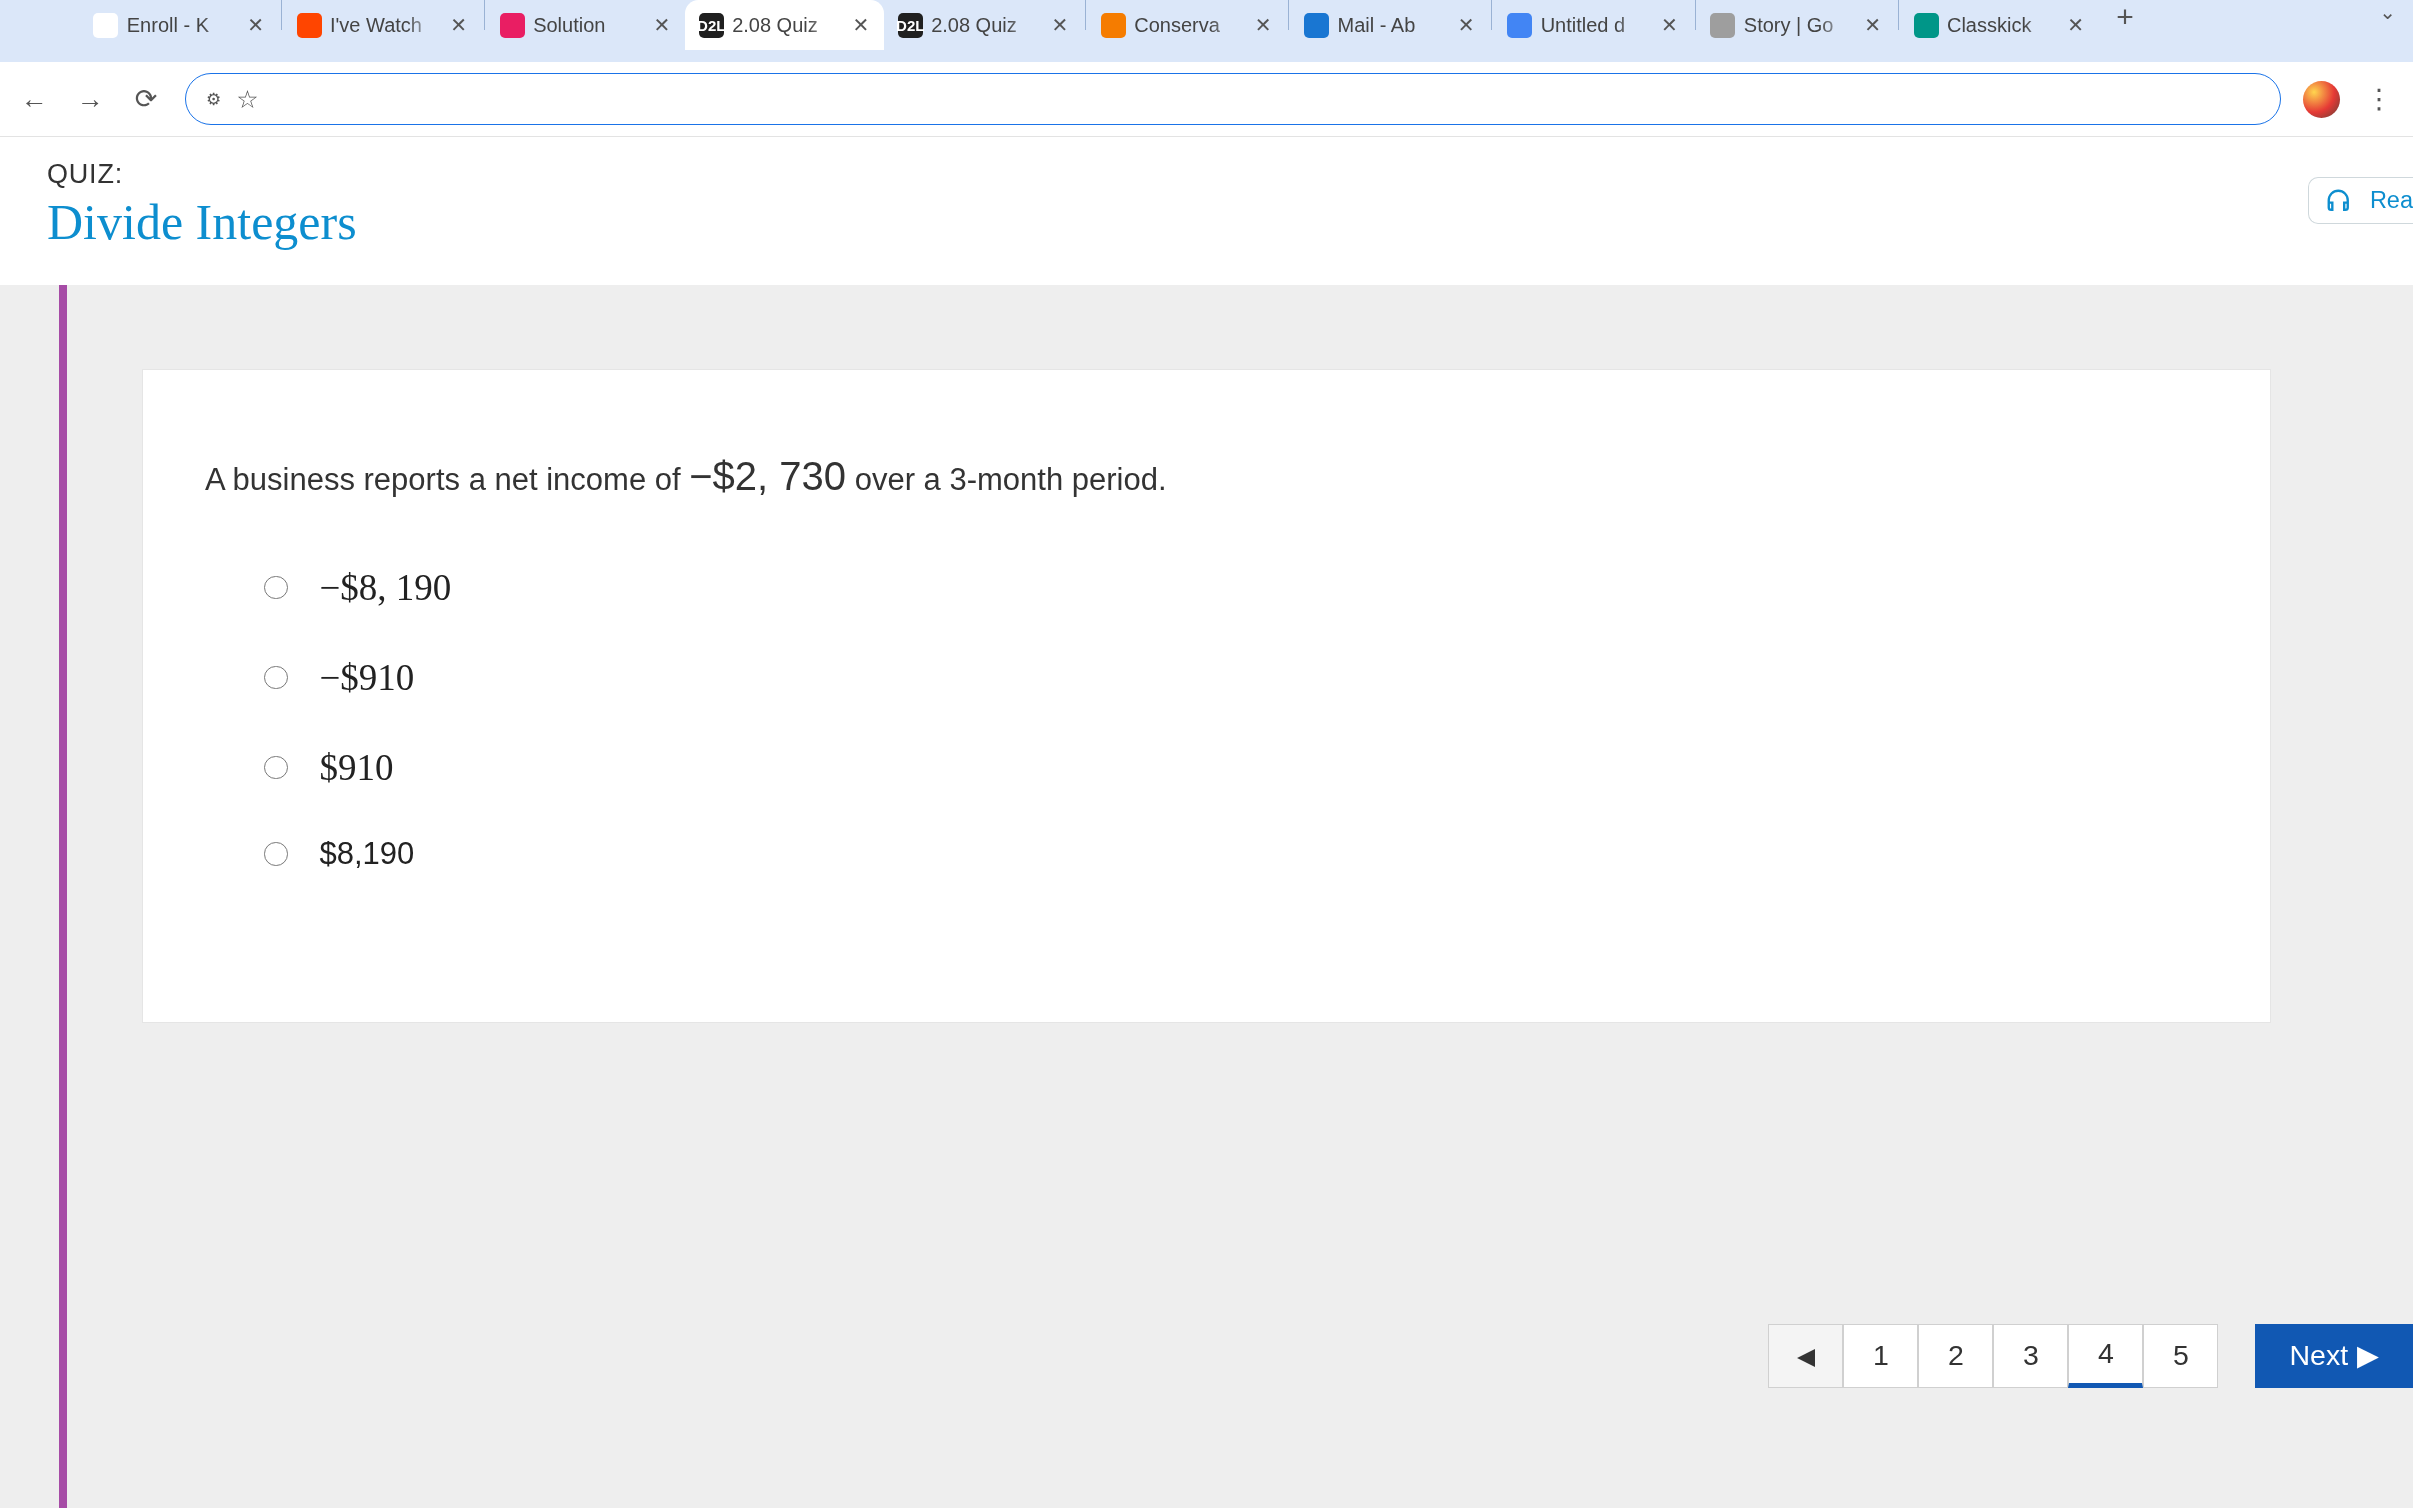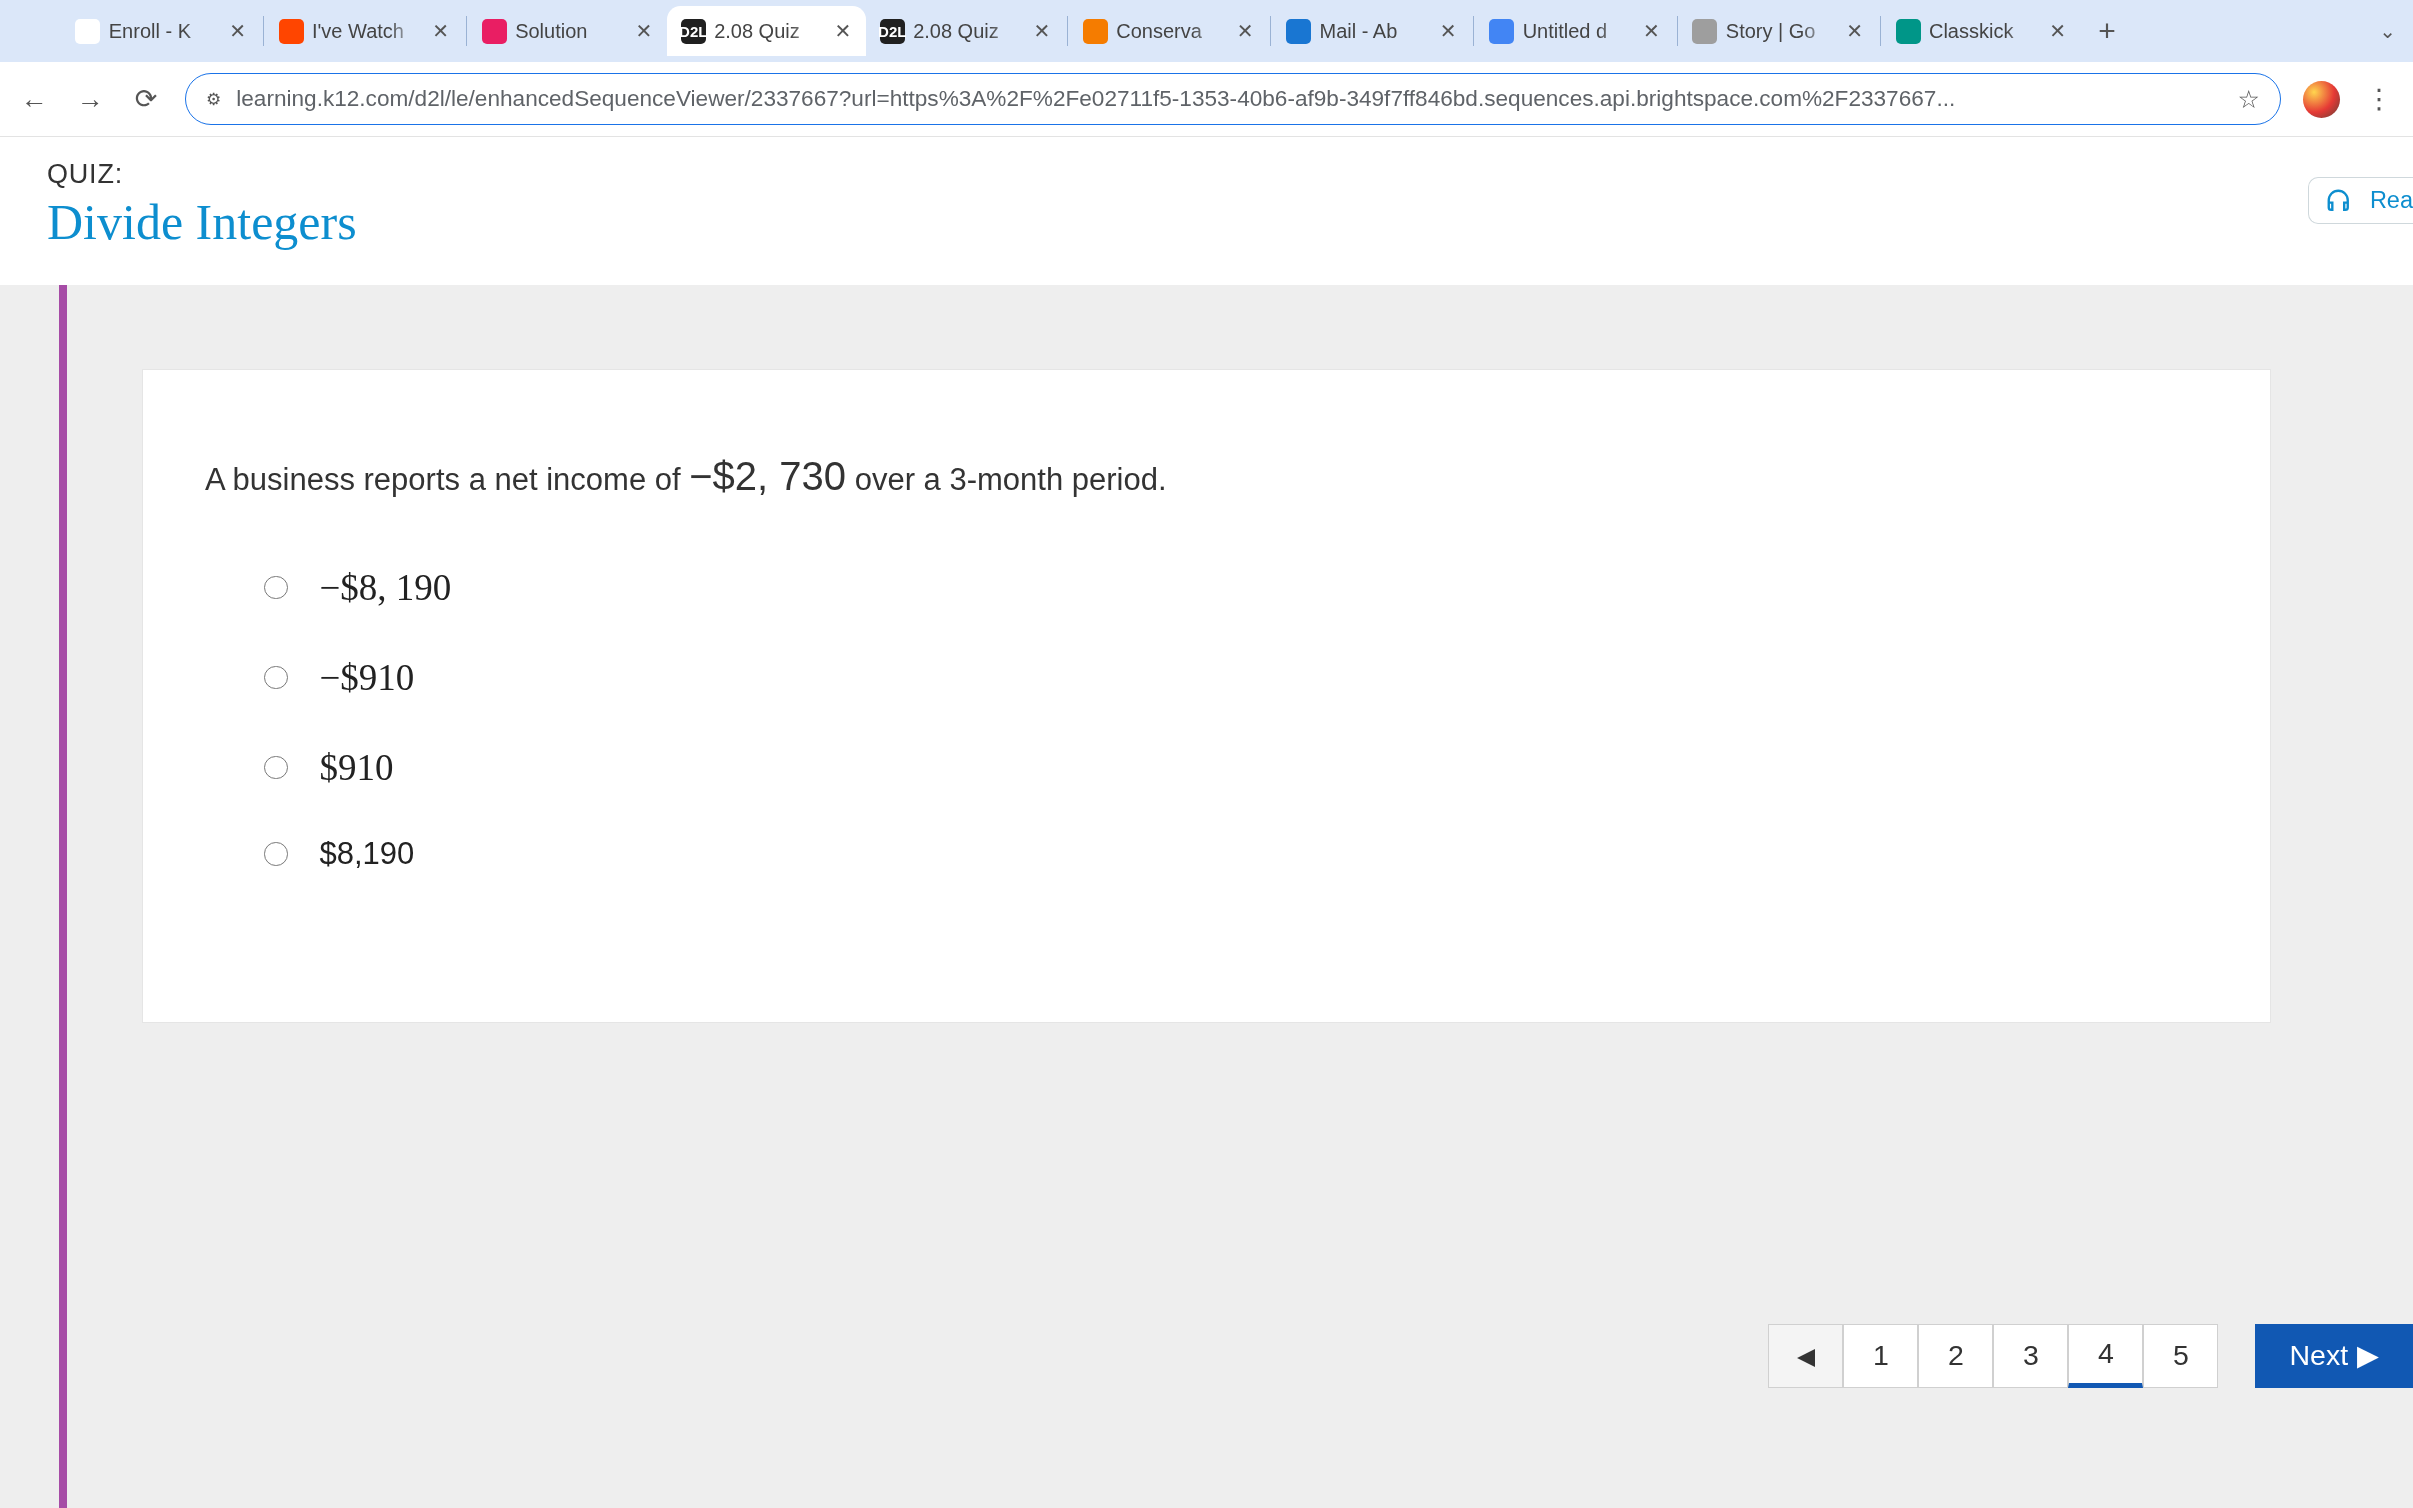--- a/index.html
+++ b/index.html
@@ -1,20 +1,20 @@
 <!DOCTYPE html>
 <html style="font-size:13.4px"><head>
 <meta charset="utf-8">
 <style>
   * { margin:0; padding:0; box-sizing:border-box; }
   html,body { width:2413px; height:1508px; font-family:Arial,Helvetica,sans-serif; overflow:hidden; }
 
   
   .chrome         { background:#dbe7f9; width:100%; }
-  .tabstrip       { display:flex; align-items:center; height:62px; padding-left:62px; position:relative; }
+  .tabstrip       { display:flex; height:62px; padding-left:80px; position:relative; }
   .tab            { display:flex; align-items:center; gap:8.4px; height:50px; padding:0 11.7px 0 13.4px;
                     min-width:199px; max-width:199px; font-size:20px; color:#444; border-radius:13.4px 13.4px 0 0;
                     position:relative; cursor:pointer; }
   .tab.active     { background:#fff; }
   .tab .title     { flex:1 1 auto; white-space:nowrap; overflow:hidden; text-overflow:clip;
                    -webkit-mask-image:linear-gradient(90deg,#000 70%,transparent); mask-image:linear-gradient(90deg,#000 70%,transparent);}
   .tab .close     { font-size:20px; color:#555; padding:0 3.4px; }
   .tab .favicon   { width:25px; height:25px; border-radius:5px; flex:0 0 25px;
                     display:flex; align-items:center; justify-content:center; font-size:15px; color:#fff; }
   .tabsep         { width:0.8px; height:30px; background:#9ab2d4; margin:0 1.7px; }
@@ -138,21 +138,20 @@
     <div class="newtab">+</div>
     <div class="tabdropdown">⌄</div>
   </div>
 
   <div class="toolbar">
     <div class="navicon">←</div>
     <div class="navicon">→</div>
     <div class="navicon">⟳</div>
     <div class="omnibox">
       <span class="site">⚙</span>
-      <span class="url">learning.k12.com/d2l/le/enhancedSequenceViewer/2337667?url=https%3A%2F%2Fe02711f5-1353-40b6-af9b-349f7ff846bd.sequences.api.brightspace.com%2F2337667...</span>
       <span class="star">☆</span>
     </div>
     <div class="avatar"></div>
     <div class="navicon">⋮</div>
   </div>
 </div>
 
 <div class="page">
 
   <div class="quiz-hdr">

